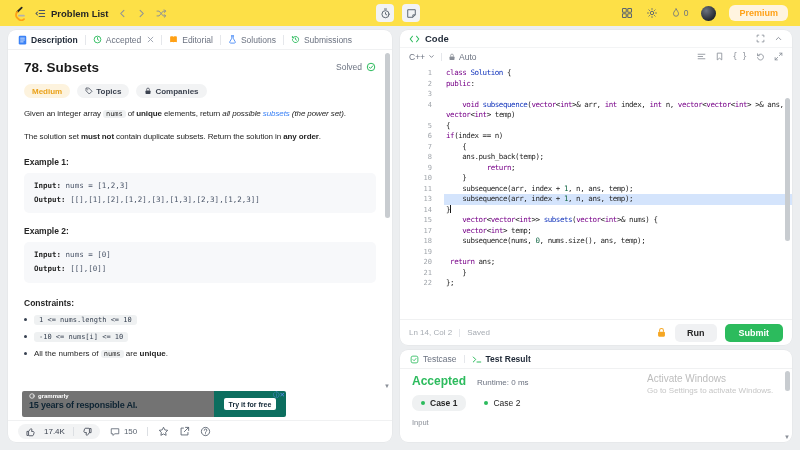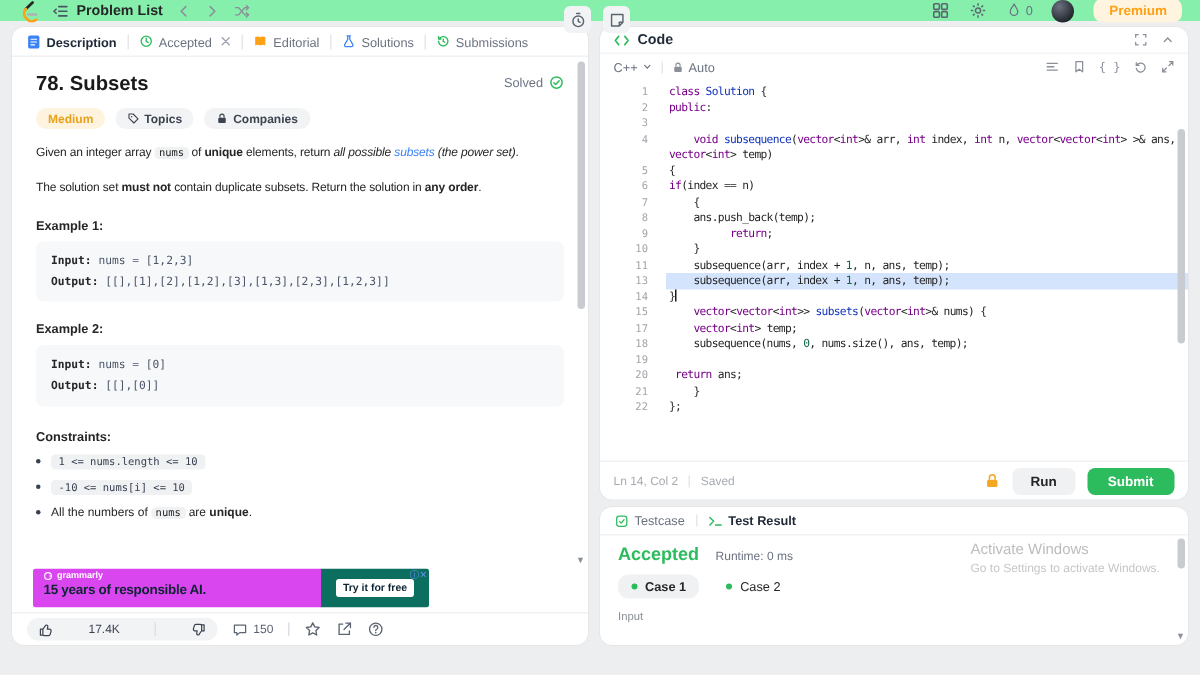--- a/index.html
+++ b/index.html
@@ -1,21 +1,21 @@
 <!DOCTYPE html>
 <html><head>
 <meta charset="utf-8">
 <style>
   * { margin:0; padding:0; box-sizing:border-box; }
   html,body { width:800px; height:450px; overflow:hidden; }
   body { font-family:"Liberation Sans", sans-serif; background:#eceef0; color:#262626; }
   .app { width:800px; height:450px; position:relative; }
 
   
-  .topbar { height:14px; background:#86efac; display:flex; align-items:center; padding:0 12px; position:relative; }
+  .topbar { height:26px; background:#fde047; display:flex; align-items:center; padding:0 12px; position:relative; }
   .tb-left { display:flex; align-items:center; gap:9px; }
   .tb-problemlist { display:flex; align-items:center; gap:5px; font-size:9.5px; font-weight:600; color:#262626; cursor:pointer; }
   .tb-nav { display:flex; align-items:center; gap:10px; color:#8a8f98; }
   .tb-btn-sq { position:absolute; top:4px; width:18px; height:18px; border-radius:4px; background:#f2f3f5; display:flex; align-items:center; justify-content:center; color:#5b6470; }
   .tb-right { margin-left:auto; display:flex; align-items:center; gap:13px; color:#5b6470; }
   .streak { display:flex; align-items:center; gap:3px; font-size:8.5px; color:#6b7280; }
   .avatar { width:15px; height:15px; border-radius:50%; background:radial-gradient(circle at 35% 30%, #6b7280, #23272e 72%); }
   .premium { font-size:9px; font-weight:600; color:#ffa116; background:#fff4e0; border-radius:6px; padding:3px 10px; }
 
   
@@ -46,30 +46,30 @@
   .ex-label { font-size:8.5px; font-weight:700; margin-top:13px; }
   .ex-pre { background:#f7f8fa; border-radius:5px; padding:6px 10px; margin-top:6px; font-family:"DejaVu Sans Mono", monospace; font-size:7.5px; line-height:1.9; color:#4a5568; }
   .ex-pre b { color:#262626; }
   .cons-title { font-size:8.5px; font-weight:700; margin-top:15px; }
   .cons li { display:flex; align-items:center; gap:7px; margin-top:7px; list-style:none; font-size:8px; }
   .bullet { width:3px; height:3px; border-radius:50%; background:#374151; flex:none; }
   .chip { font-family:"DejaVu Sans Mono", monospace; font-size:7px; background:#eff1f2; border-radius:3px; padding:1px 5px; color:#374151; }
 
   
   .ad { width:264px; height:26px; margin:0 14px 3px; border-radius:2px; overflow:hidden; display:flex; position:relative; flex:none; }
-  .ad-left { flex:1; background:#d946ef; padding:2px 7px; }
+  .ad-left { flex:1; background:#737373; padding:2px 7px; }
   .ad-brand { display:flex; align-items:center; gap:3px; color:#fff; font-size:6px; font-weight:700; }
   .ad-head { color:#0e2433; font-size:9px; font-weight:800; letter-spacing:-0.2px; margin-top:1px; }
   .ad-right { width:72px; background:#0c6e5f; display:flex; align-items:center; justify-content:center; }
   .ad-cta { background:#fff; color:#0e2433; font-size:7px; font-weight:700; padding:2.5px 5px; border-radius:2px; border:none; }
   .ad-choice { position:absolute; top:0; right:1px; font-size:6.5px; color:#5b8def; display:flex; gap:1px; }
 
   
   .lp-footer { height:22px; border-top:1px solid #f0f1f2; display:flex; align-items:center; gap:10px; padding:0 10px; color:#5b6470; flex:none; }
-  .vote-pill { display:flex; align-items:center; gap:23px; background:#f2f3f4; border-radius:999px; padding:2.5px 8px; font-size:8px; color:#3c4350; }
+  .vote-pill { display:flex; align-items:center; gap:8px; background:#f2f3f4; border-radius:999px; padding:2.5px 8px; font-size:8px; color:#3c4350; }
   .vsep { width:1px; height:9px; background:#dcdfe3; }
   .foot-item { display:flex; align-items:center; gap:4px; font-size:8px; }
 
   
   .sb { position:absolute; width:5px; border-radius:3px; background:#c8ccd0; }
   .sb-arrow { position:absolute; font-size:6px; color:#8a8f98; line-height:1; }
 
   
   .cp-header { height:18px; display:flex; align-items:center; gap:5px; padding:0 9px; border-bottom:1px solid #f3f4f5; flex:none; }
   .cp-title { font-size:9.5px; font-weight:700; color:#1f2937; }

